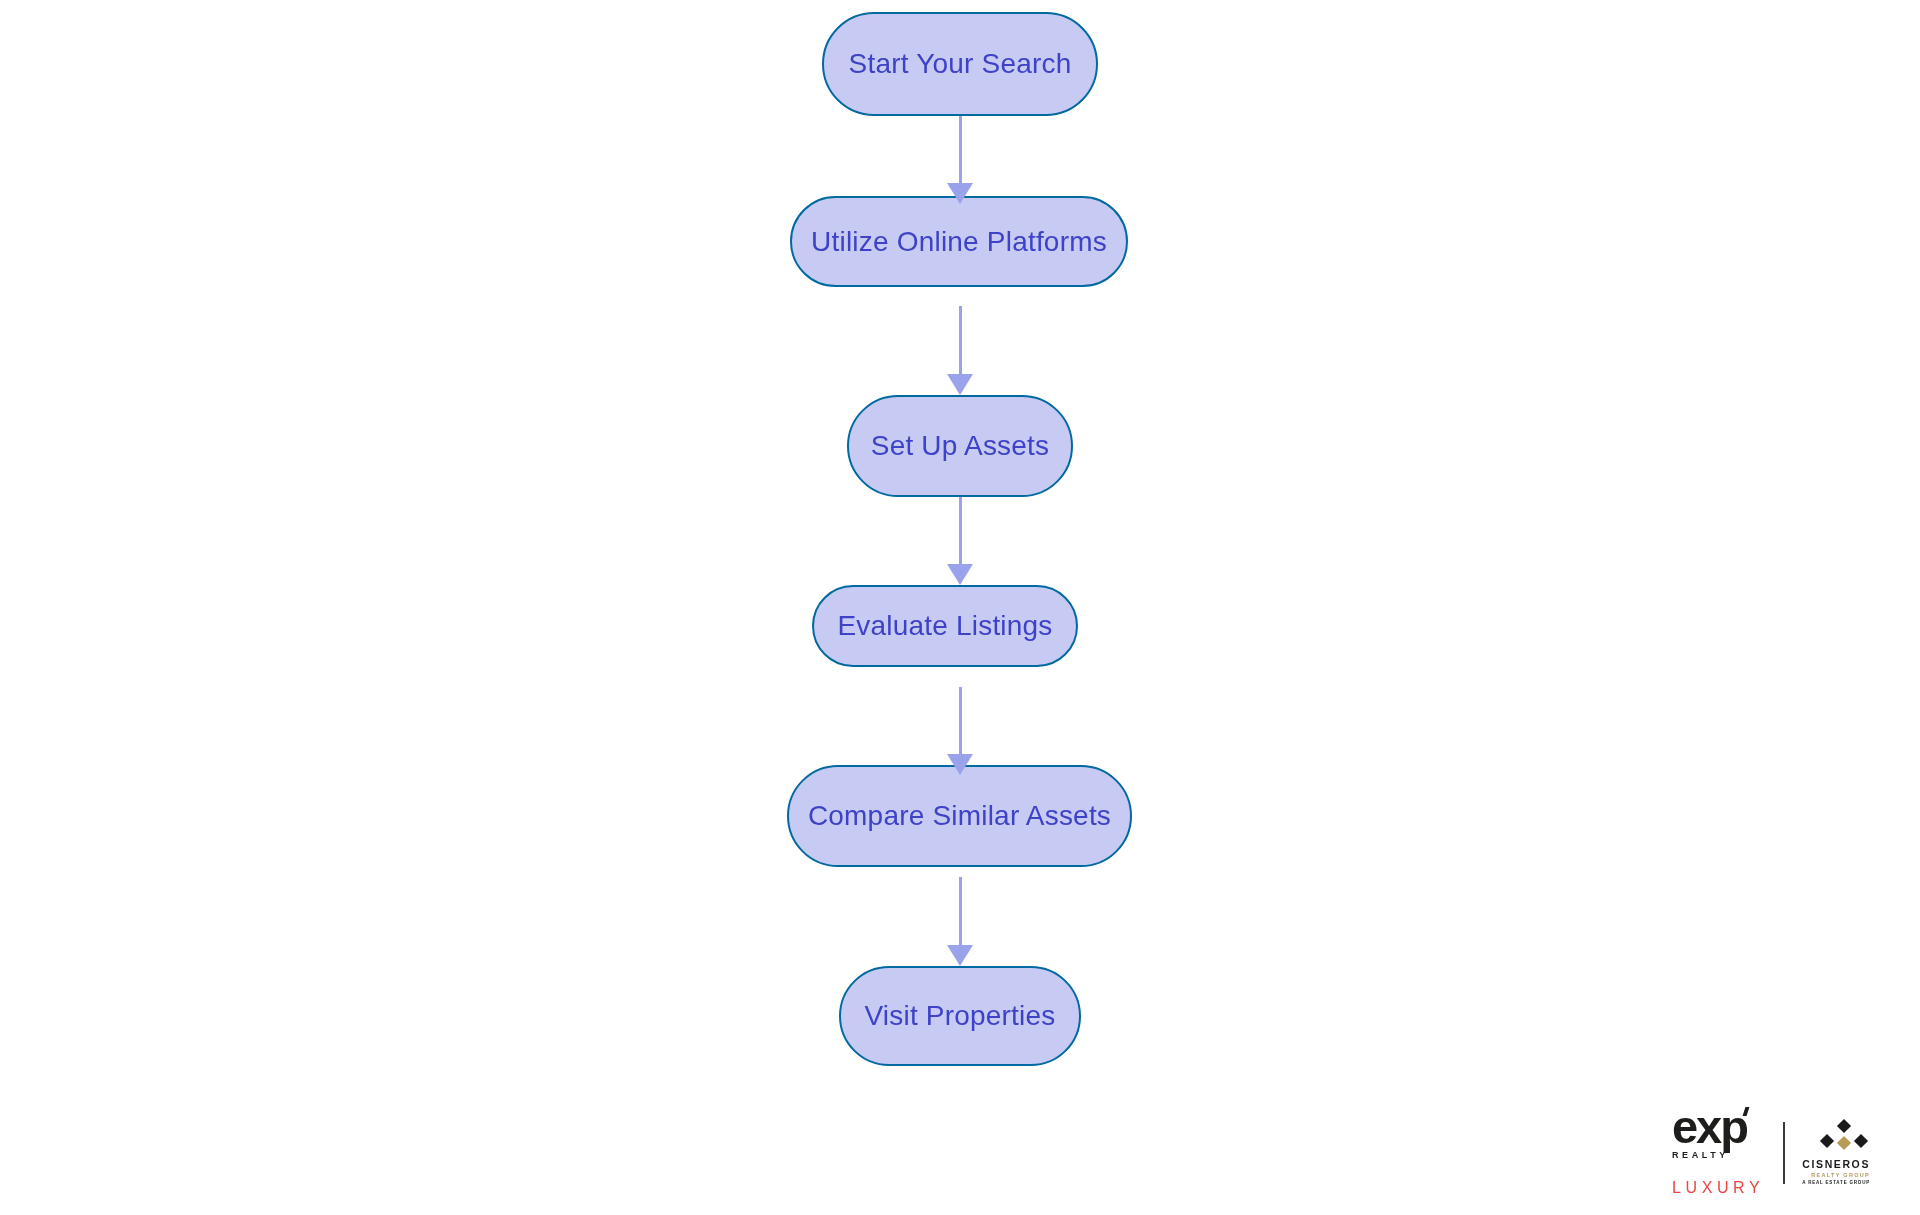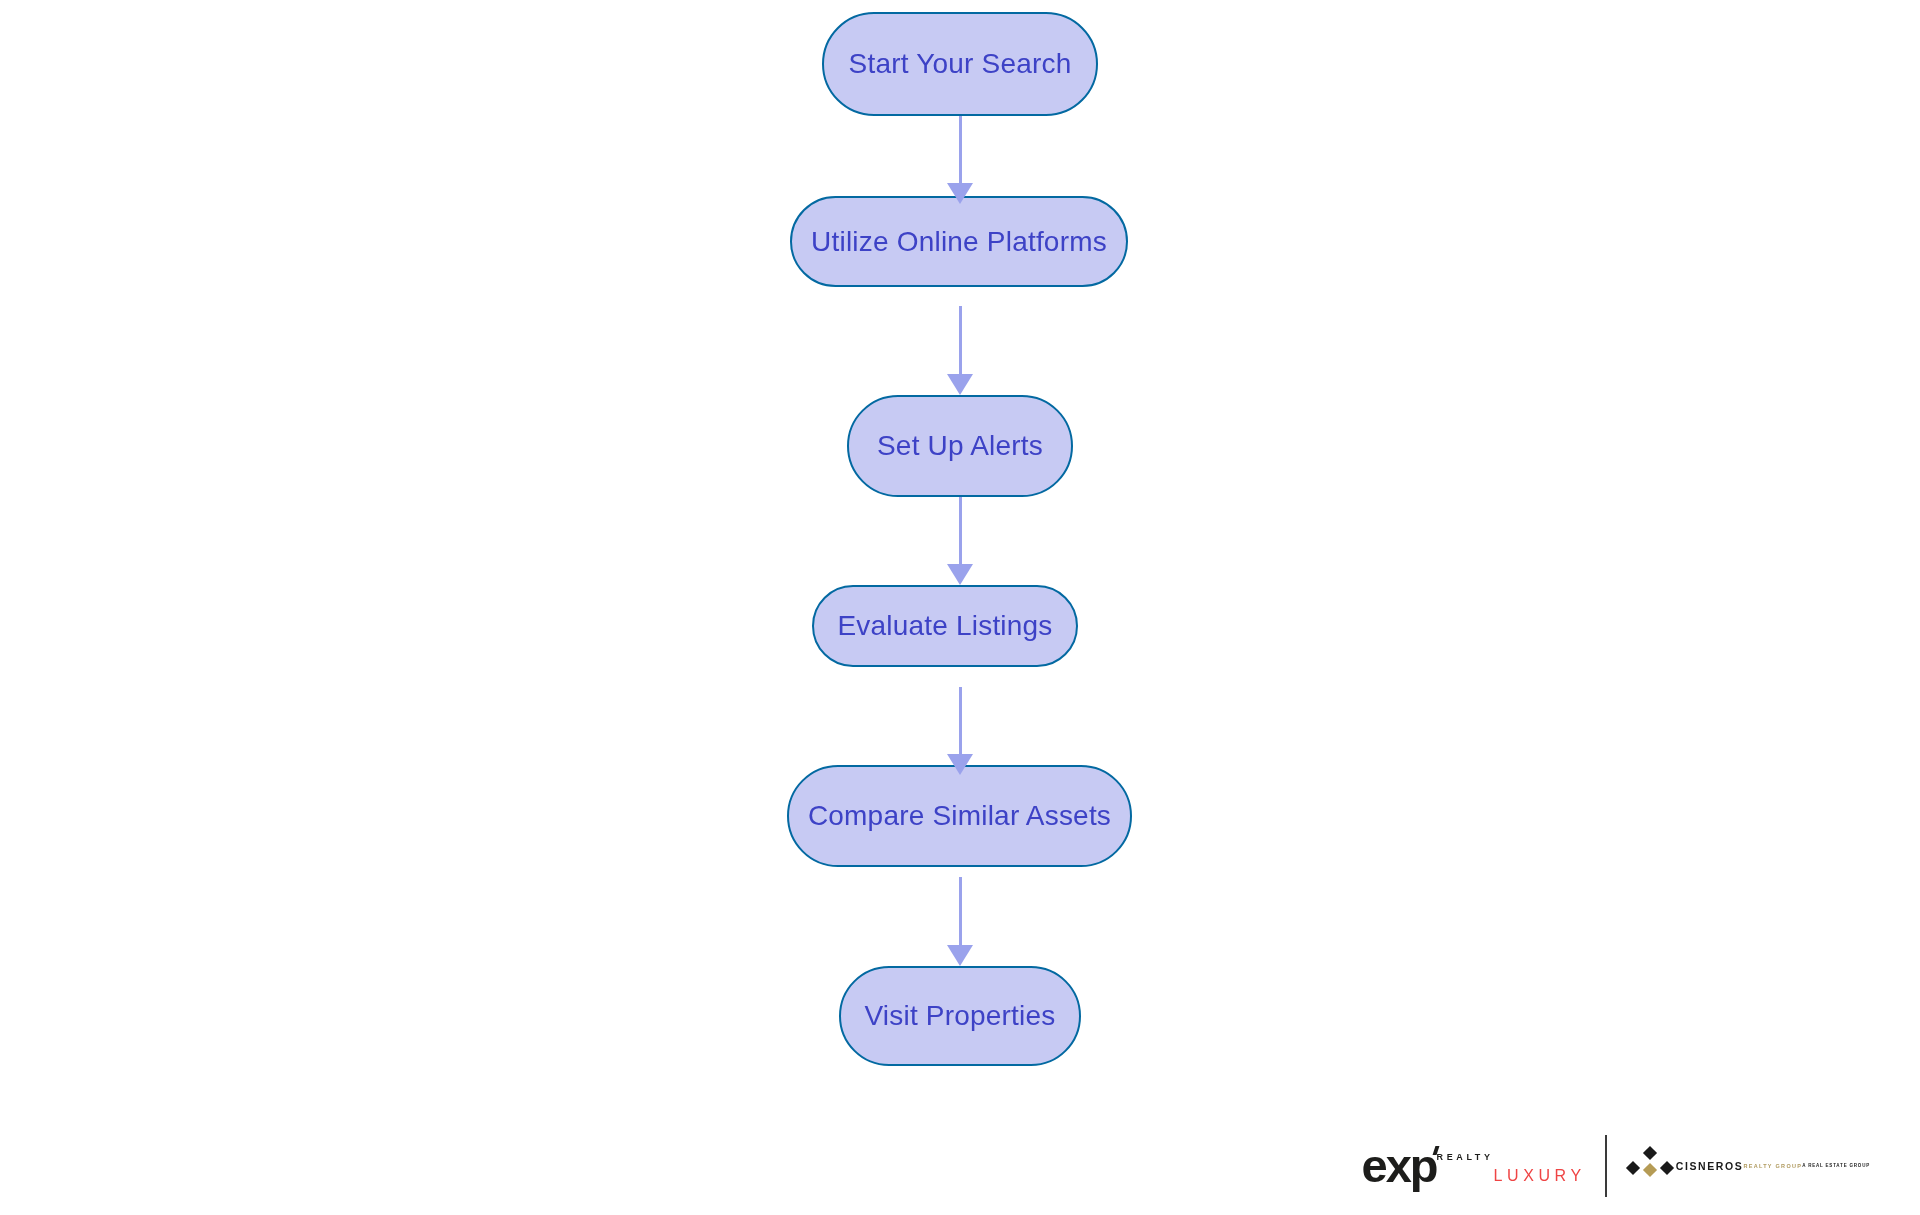--- a/index.html
+++ b/index.html
@@ -56,21 +56,21 @@
   .brand-footer {
     position: absolute;
     right: 50px;
     bottom: 18px;
     display: flex;
     align-items: center;
   }
   .exp-logo {
     position: relative;
     display: flex;
-    flex-direction: row;
+    flex-direction: column;
     align-items: flex-start;
     color: #1d1d1b;
     text-align: center;
   }
   .exp-word {
     font-size: 47px;
     font-weight: 700;
     line-height: 0.78;
     letter-spacing: -2px;
     color: #1d1d1b;
@@ -99,22 +99,22 @@
     color: #ef4444;
   }
   .footer-divider {
     width: 2px;
     height: 62px;
     background: #3a3a3a;
     margin: 0 17px 0 19px;
   }
   .partner-logo {
     display: flex;
-    flex-direction: row;
-    align-items: center;
+    flex-direction: column;
+    align-items: flex-end;
   }
   .diamond-cluster {
     position: relative;
     width: 52px;
     height: 33px;
     margin-bottom: 5px;
   }
   .diamond {
     position: absolute;
     width: 10px;
@@ -156,21 +156,21 @@
 
   <div class="node" style="left:822px; top:12px;  width:276px; height:104px;">
     <span>Start Your Search</span>
   </div>
 
   <div class="node" style="left:790px; top:196px; width:338px; height:91px;">
     <span>Utilize Online Platforms</span>
   </div>
 
   <div class="node" style="left:847px; top:395px; width:226px; height:102px;">
-    <span>Set Up Alerts</span>
+    <span>Set Up Assets</span>
   </div>
 
   <div class="node" style="left:812px; top:585px; width:266px; height:82px;">
     <span>Evaluate Listings</span>
   </div>
 
   <div class="node" style="left:787px; top:765px; width:345px; height:102px;">
     <span>Compare Similar Assets</span>
   </div>
 

